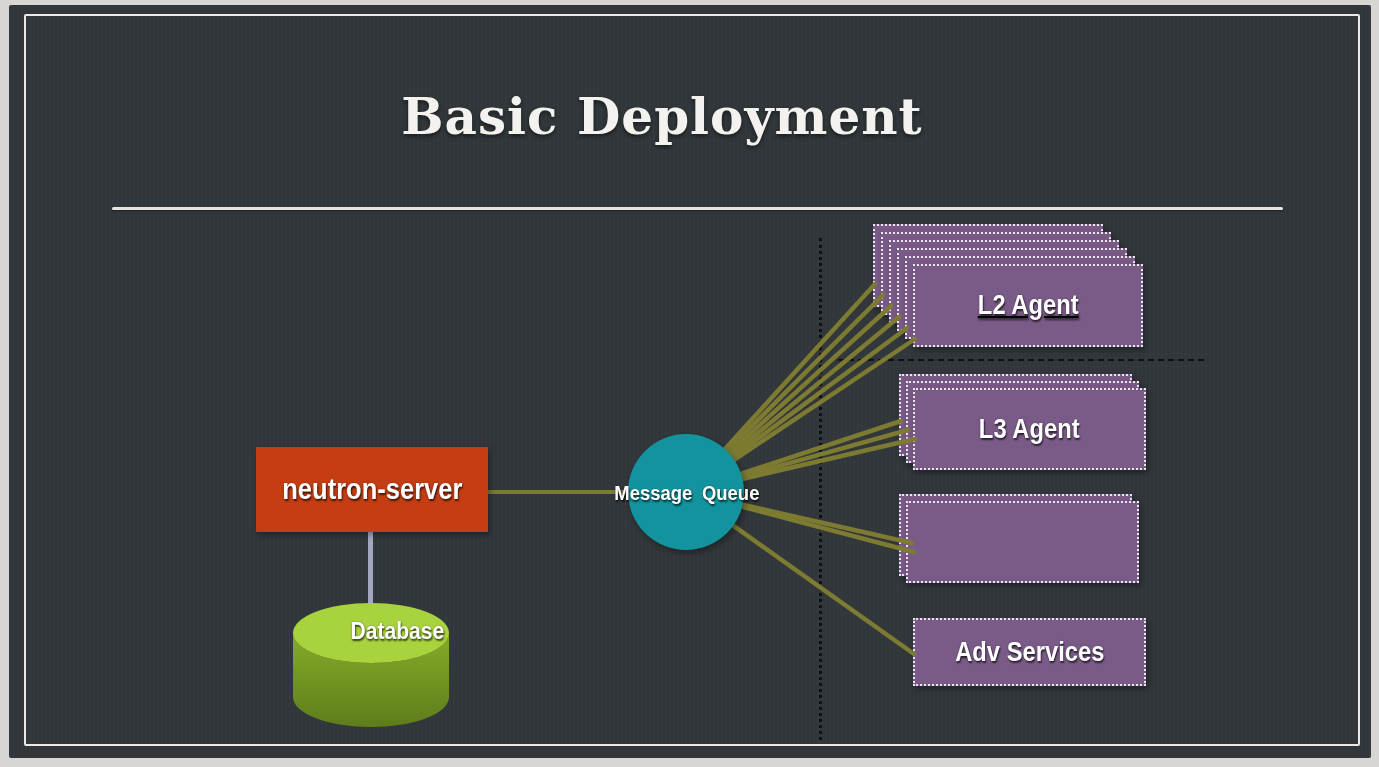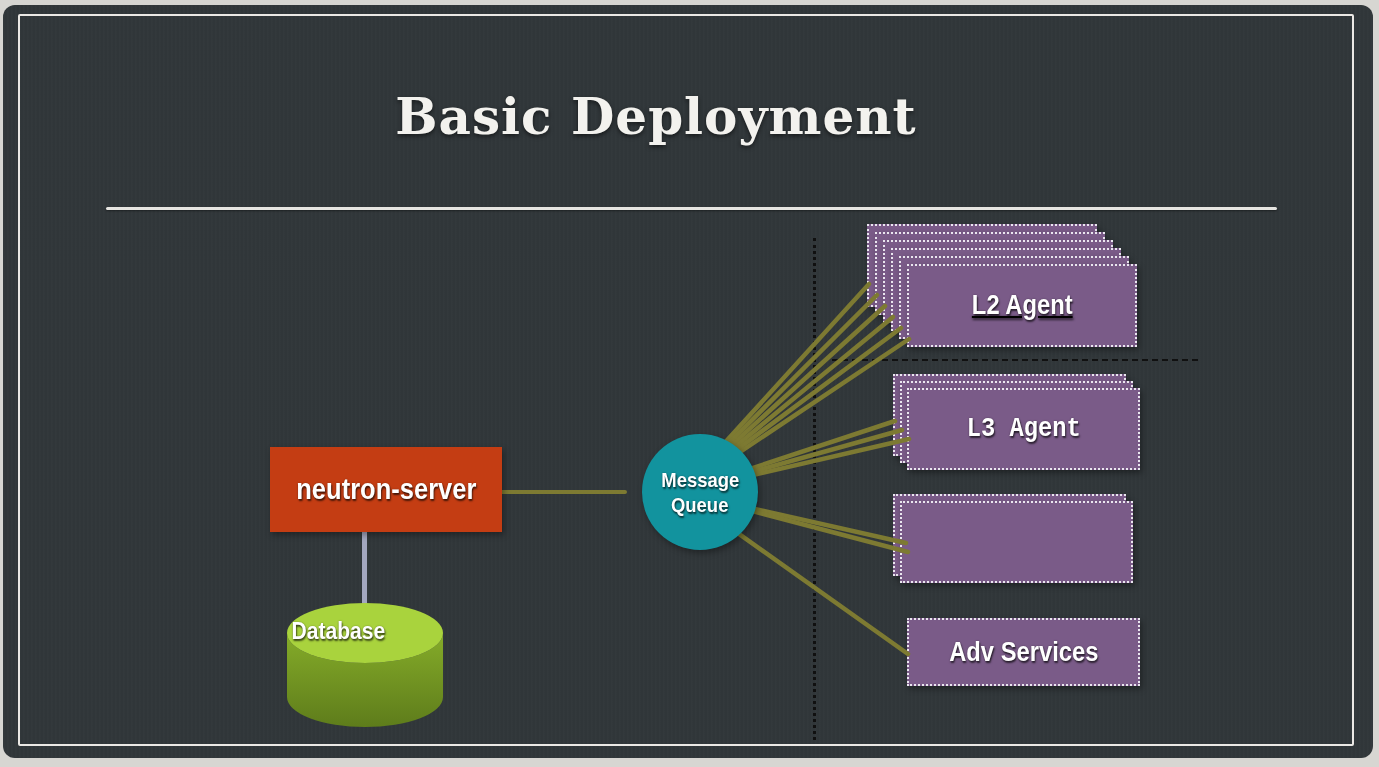--- a/index.html
+++ b/index.html
@@ -3,25 +3,24 @@
 <meta charset="utf-8">
 <style>
   html,body{margin:0;padding:0;}
   body{
     width:1379px;height:767px;overflow:hidden;
     background:#d7d6d2;
     font-family:"Liberation Sans","DejaVu Sans",sans-serif;
     position:relative;
   }
   .slide{
-    position:absolute;left:3px;top:5px;width:1362px;height:753px;
+    position:absolute;left:9px;top:5px;width:1362px;height:753px;
     background:#31373a;
     background-image:repeating-linear-gradient(90deg, rgba(255,255,255,0.012) 0 1px, rgba(0,0,0,0.02) 2px 4px);
-    border-radius:12px;
-    padding-left:8px;
+    border-radius:2px;
   }
   .frame{
     position:absolute;left:15px;top:9px;width:1336px;height:732px;
     border:2px solid #ebe9e5;border-radius:2px;
     box-sizing:border-box;
     pointer-events:none;
   }
   .title{
     position:absolute;left:0;top:82px;width:1306px;
     text-align:center;
@@ -49,37 +48,37 @@
   .agent-box{
     position:absolute;box-sizing:border-box;
     background:#7a5b88;
     border:2px dotted #eae6ef;
     box-shadow:2px 3px 6px rgba(0,0,0,0.35);
     display:flex;align-items:center;justify-content:center;
   }
   
   #lines{position:absolute;left:0;top:0;z-index:3;pointer-events:none;}
   
-  .node{position:absolute;display:flex;align-items:center;justify-content:center;z-index:4;margin-left:20px;}
+  .node{position:absolute;display:flex;align-items:center;justify-content:center;z-index:4;}
   .server{
     left:247px;top:442px;width:232px;height:85px;
     background:#c43d13;
     box-shadow:2px 3px 6px rgba(0,0,0,0.35);
   }
   .connector{
     position:absolute;left:359px;top:525px;width:5px;height:85px;
     background:#a3a7bf;z-index:3;
   }
   .db-wrap{position:absolute;left:282px;top:596px;width:160px;height:128px;z-index:4;}
   .db-label{
-    position:absolute;left:282px;top:612px;width:160px;text-align:left;z-index:5;
+    position:absolute;left:282px;top:612px;width:160px;text-align:right;z-index:5;
   }
   .mq{
     left:619px;top:429px;width:116px;height:116px;border-radius:50%;
-    background:#12939e;flex-direction:column;
+    background:#12939e;flex-direction:row;
     box-shadow:2px 3px 6px rgba(0,0,0,0.35);
   }
   
   .label{
     color:#fff;font-weight:bold;
     text-shadow:1px 2px 2px rgba(0,0,0,0.65), 0 0 2px rgba(0,0,0,0.35);
     display:inline-block;transform:scaleX(0.88);transform-origin:center center;
     white-space:nowrap;
   }
   .server .label{font-size:29px;}
@@ -105,21 +104,21 @@
       <div class="agent-box" style="left: 864px; top: 219px; width: 230px; height: 83px;"></div>
       <div class="agent-box" style="left: 872px; top: 227px; width: 230px; height: 83px;"></div>
       <div class="agent-box" style="left: 880px; top: 235px; width: 230px; height: 83px;"></div>
       <div class="agent-box" style="left: 888px; top: 243px; width: 230px; height: 83px;"></div>
       <div class="agent-box" style="left: 896px; top: 251px; width: 230px; height: 83px;"></div>
       <div class="agent-box" style="left: 904px; top: 259px; width: 230px; height: 83px; text-decoration: underline;">
         <span class="label">L2 Agent</span>
       </div>
       <div class="agent-box" style="left: 890px; top: 369px; width: 233px; height: 82px;"></div>
       <div class="agent-box" style="left: 897px; top: 376px; width: 233px; height: 82px;"></div>
-      <div class="agent-box" style="left: 904px; top: 383px; width: 233px; height: 82px; font-family: Liberation Mono, monospace;">
+      <div class="agent-box" style="left: 904px; top: 383px; width: 233px; height: 82px;">
         <span class="label">L3 Agent</span>
       </div>
       <div class="agent-box" style="left: 890px; top: 489px; width: 233px; height: 82px;"></div>
       <div class="agent-box" style="left: 897px; top: 496px; width: 233px; height: 82px;"></div>
       <div class="agent-box" style="left: 904px; top: 613px; width: 233px; height: 68px; text-align: center;">
         <span class="label">Adv Services</span>
       </div>
     </div>
 
   <svg id="lines" width="1362" height="753" viewBox="0 0 1362 753">

